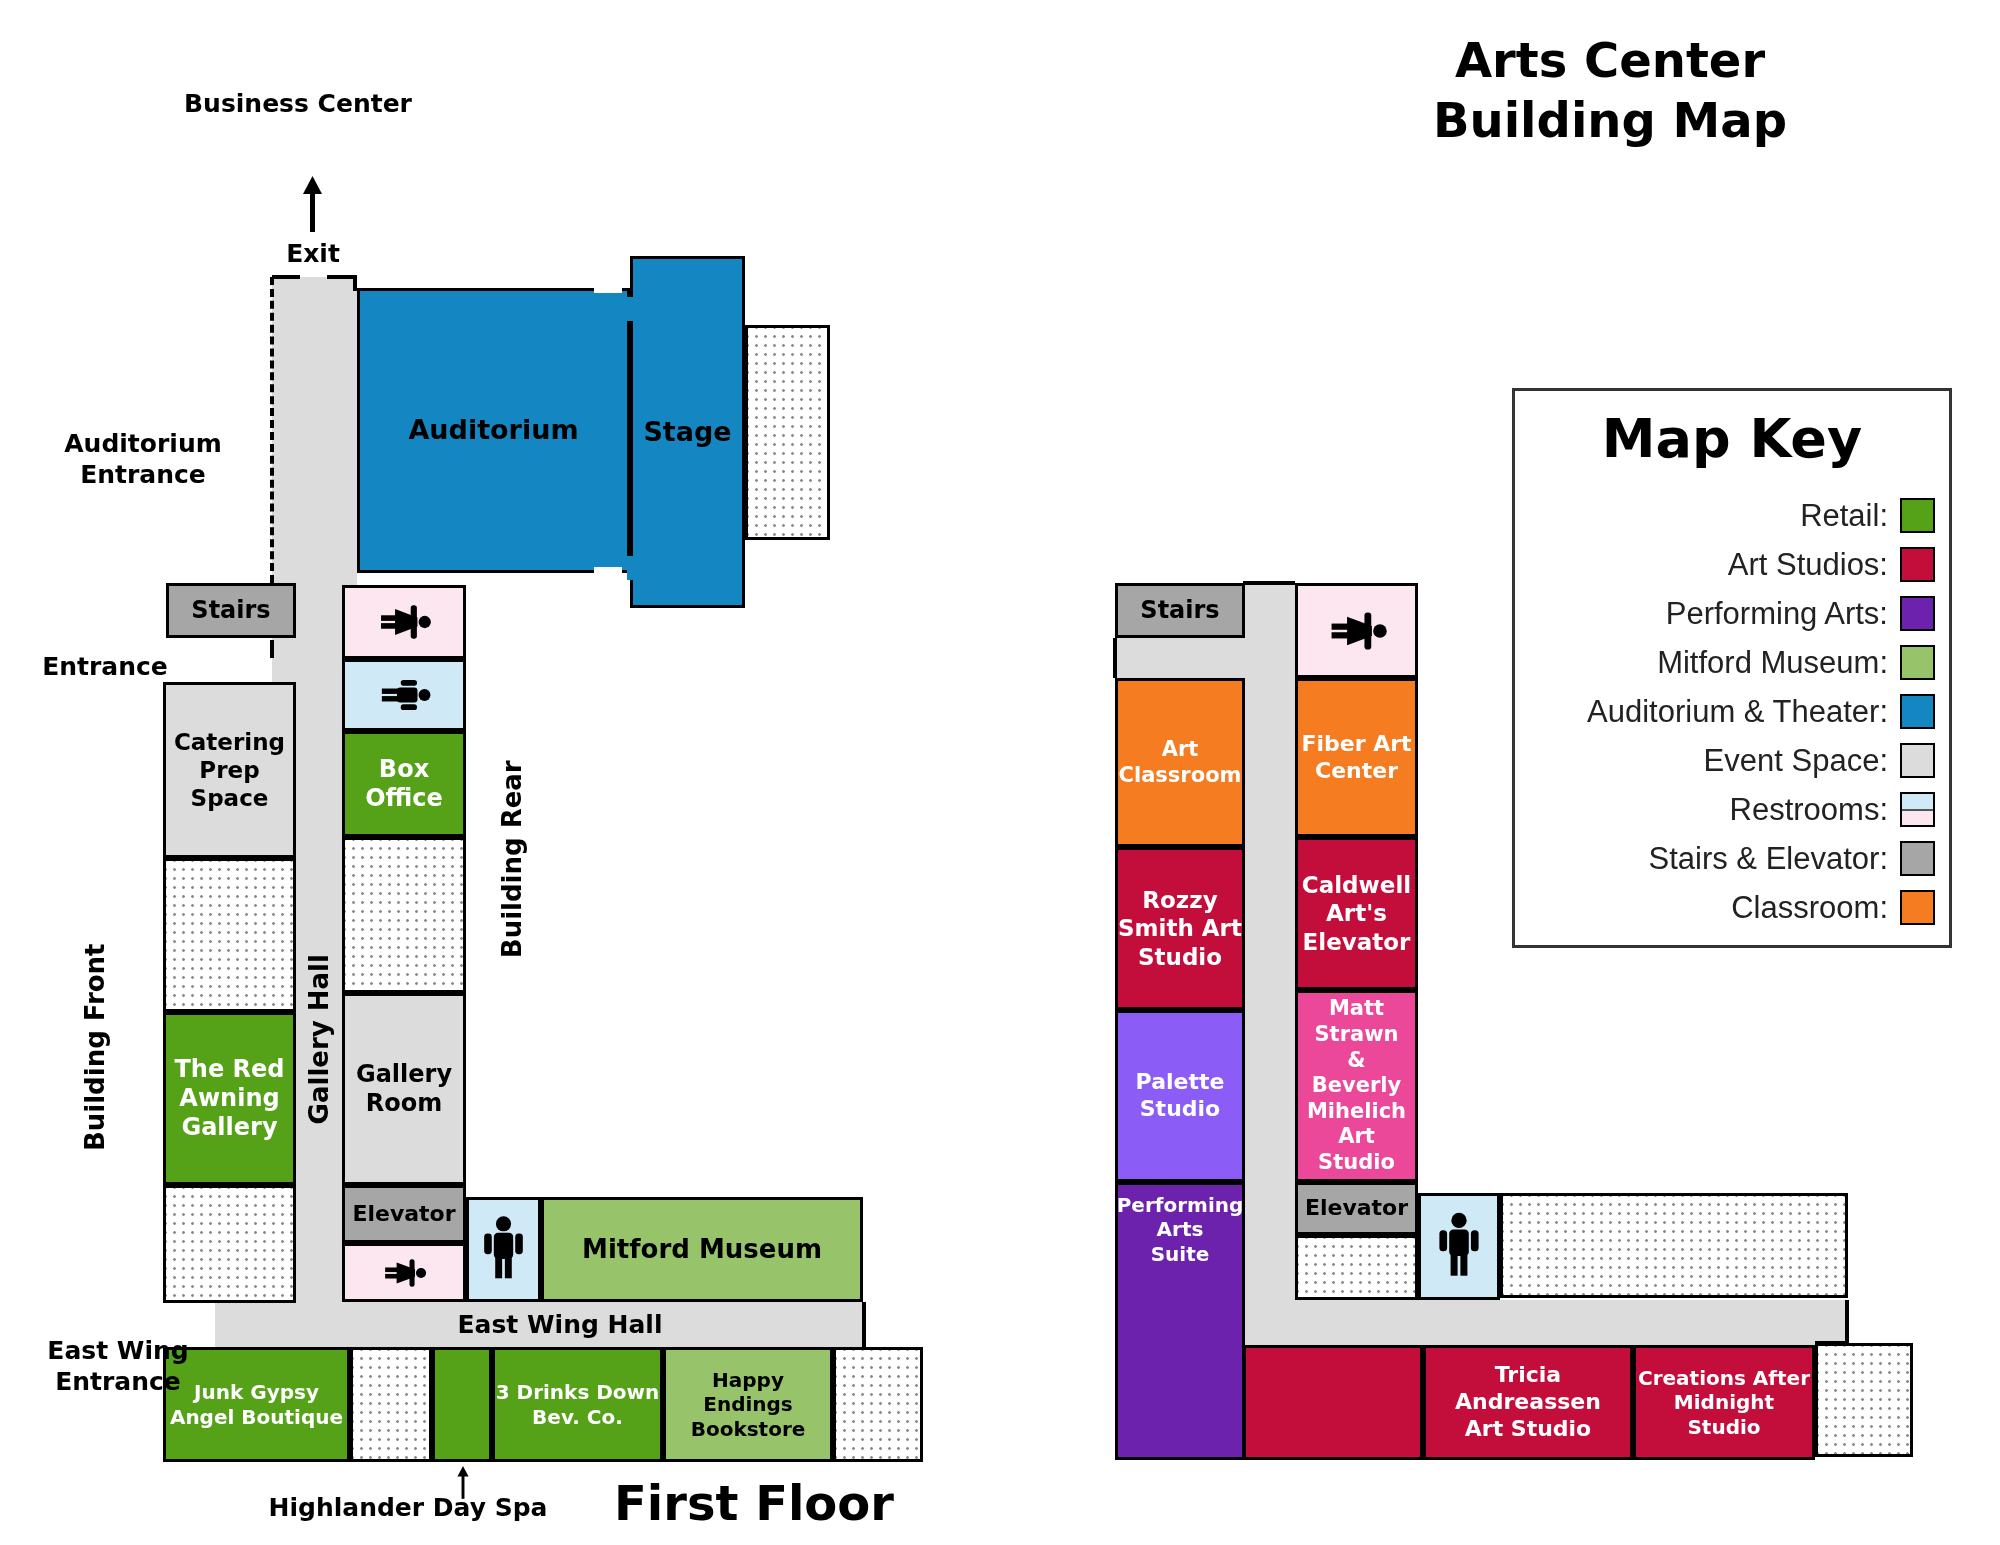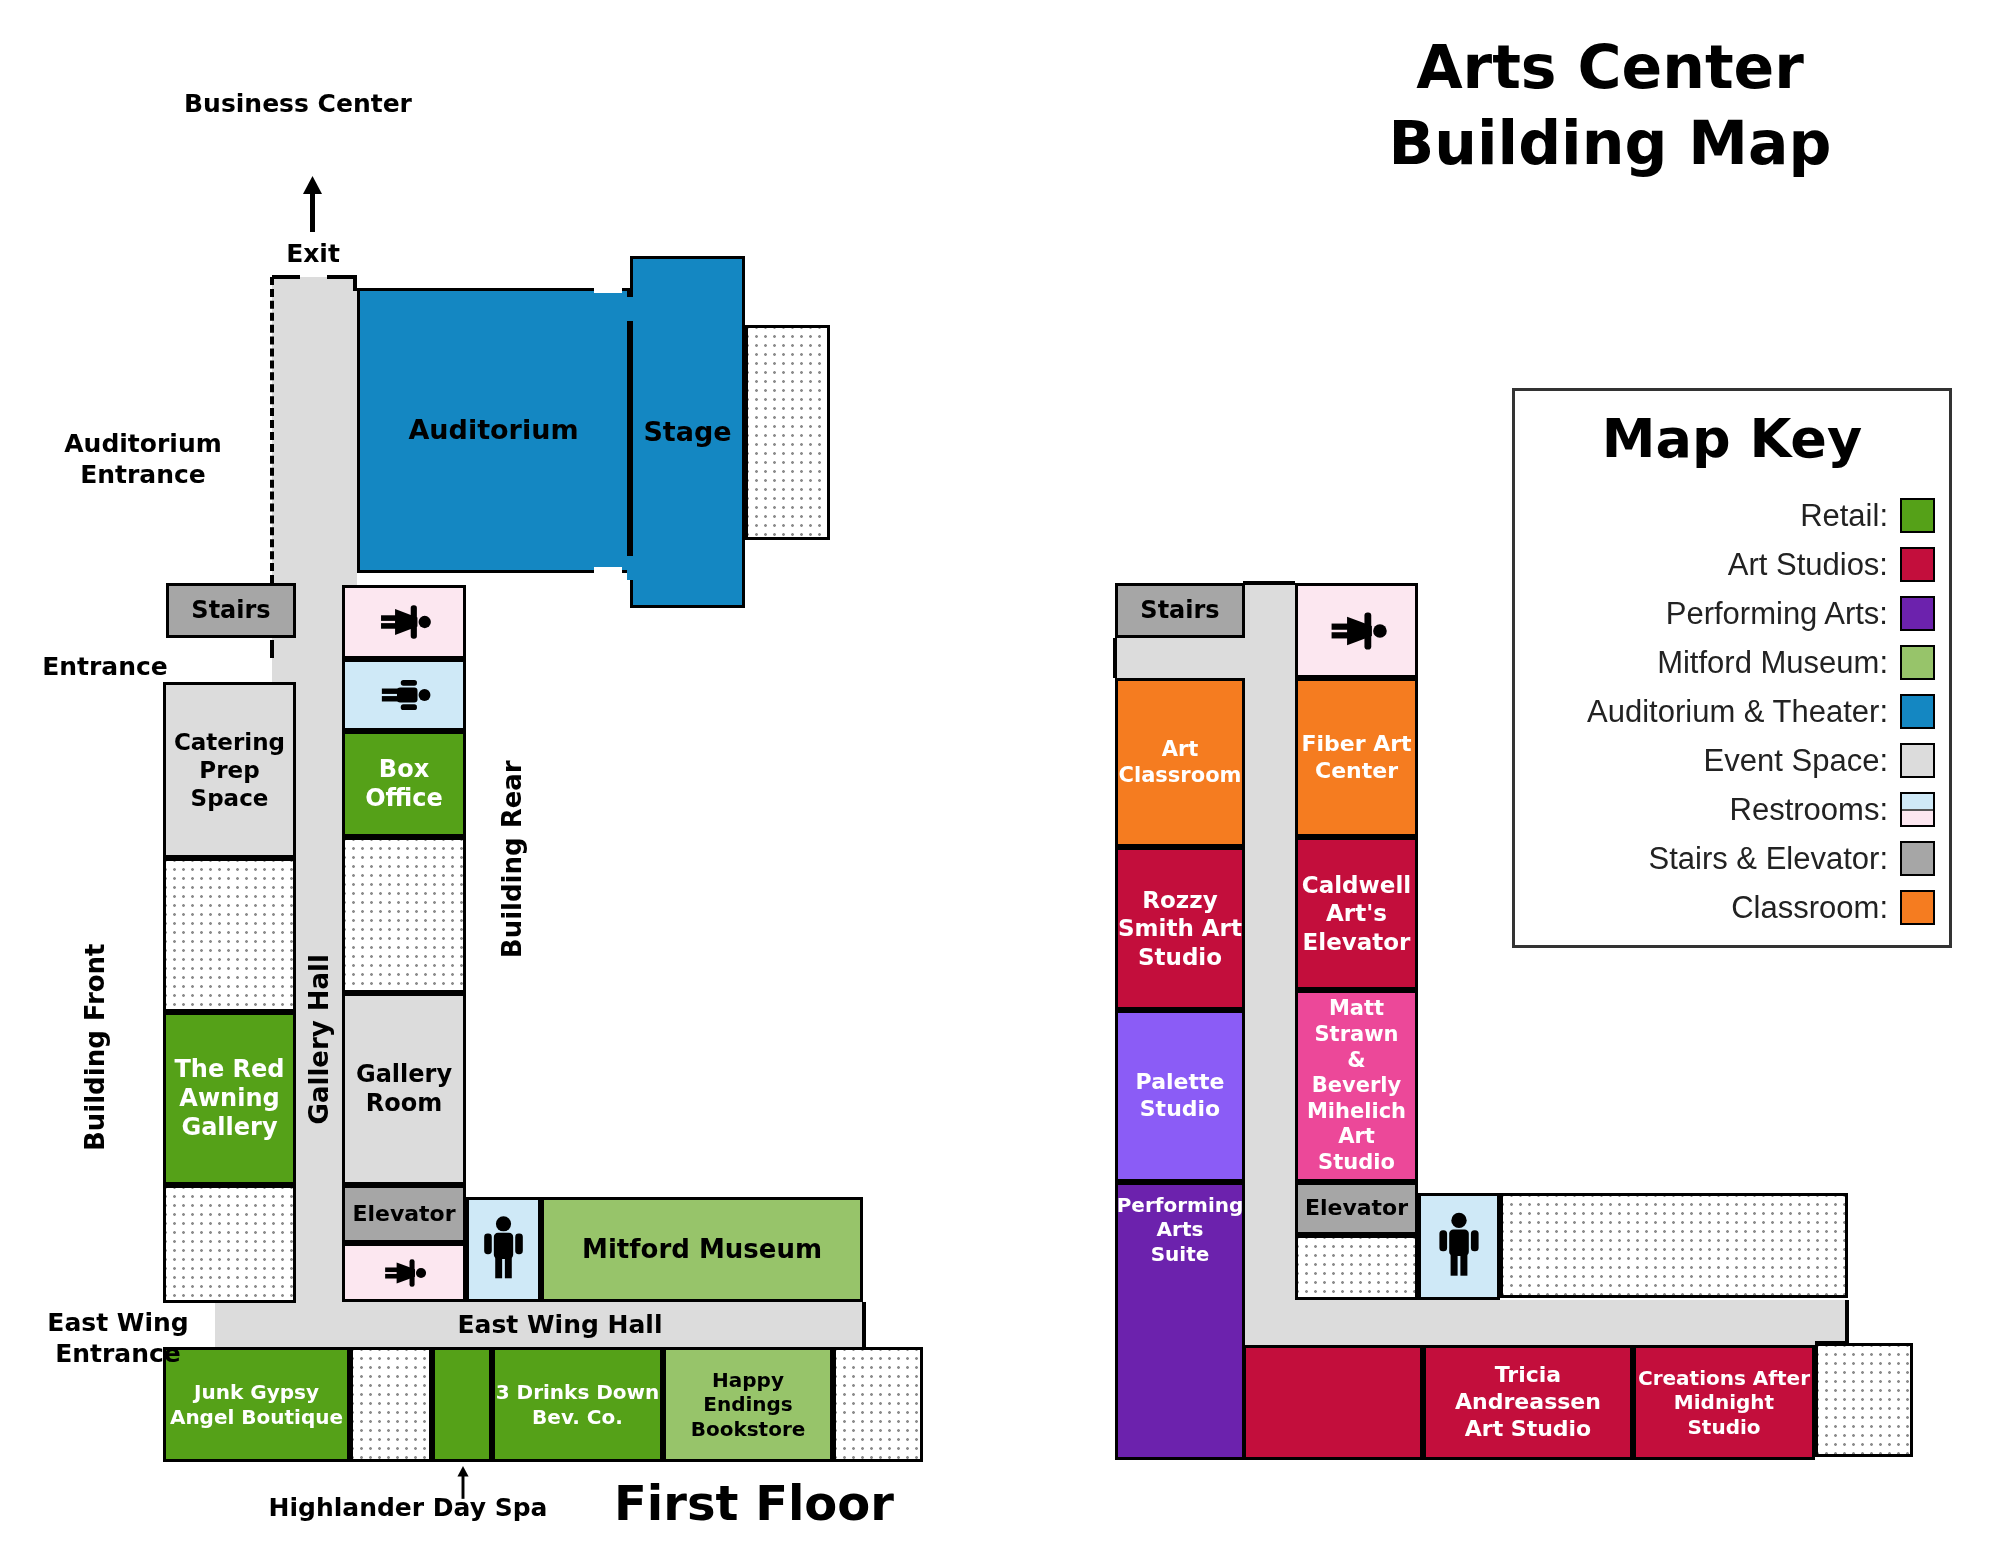--- a/index.html
+++ b/index.html
@@ -19,21 +19,21 @@
   .dashedwall{position:absolute;width:0;border-left:4px dashed #000;}
   .lbl{position:absolute;font-weight:bold;text-align:center;white-space:pre-line;
        line-height:1.25;font-size:25px;color:#000;}
   .vert{transform:rotate(-90deg);font-size:26px;}
   .t-w{color:#fff}.t-b{color:#000}
   .fs20{font-size:20px}.fs21{font-size:21px}.fs22{font-size:22px}.fs23{font-size:23px}
   .fs26{font-size:26px}.fs27{font-size:27px}
   .floor-title{position:absolute;font-weight:bold;font-size:48px;text-align:center;}
   .top-align{align-items:flex-start;padding-top:8px;}
   #main-title{position:absolute;left:1250px;top:30px;width:720px;text-align:center;
-       font-weight:bold;font-size:60px;line-height:1.26;white-space:pre-line;}
+       font-weight:bold;font-size:48px;line-height:1.26;white-space:pre-line;}
   #map-key{position:absolute;left:1512px;top:388px;width:440px;height:560px;
        box-sizing:border-box;border:3px solid #333;background:#fff;}
   #map-key-title{text-align:center;font-weight:bold;font-size:54px;margin-top:16px;}
   #key-rows{position:absolute;left:0;right:0;top:100px;}
   .key-row{display:flex;justify-content:flex-end;align-items:center;gap:12px;height:49px;
        padding-right:14px;font-size:31px;color:#222;
        font-family:"Liberation Sans","DejaVu Sans",sans-serif;}
   .swatch{width:31px;height:31px;border:2px solid #000;flex:0 0 auto;box-sizing:content-box;}
   .swatch-split{display:flex;flex-direction:column;}
   .swatch-split div{flex:1;}
@@ -144,21 +144,21 @@
         <use href="#icon-up-arrow"></use>
       </svg>
   </div>
   <div class="lbl" style="left:263px;top:238px;width:100px">Exit</div>
   <div class="lbl" style="left:23px;top:428px;width:240px">Auditorium
 Entrance</div>
   <div class="lbl" style="left:5px;top:651px;width:200px">Entrance</div>
   <div class="lbl vert" style="left:-25px;top:1031px;width:240px">Building Front</div>
   <div class="lbl vert" style="left:199px;top:1023px;width:240px">Gallery Hall</div>
   <div class="lbl vert" style="left:392px;top:843px;width:240px">Building Rear</div>
-  <div class="lbl" style="left:8px;top:1307px;width:220px">East Wing
+  <div class="lbl" style="left:8px;top:1335px;width:220px">East Wing
 Entrance</div>
   <div class="lbl" style="left:410px;top:1309px;width:300px">East Wing Hall</div>
   <div style="position:absolute;left:455px;top:1466px">
     <svg width="16" height="34" viewBox="0 0 19 58">
         <use href="#icon-up-arrow"></use>
       </svg>
   </div>
   <div class="lbl" style="left:248px;top:1492px;width:320px">Highlander Day Spa</div>
   <div class="floor-title" style="left:554px;top:1475px;width:400px">First Floor</div>
 

